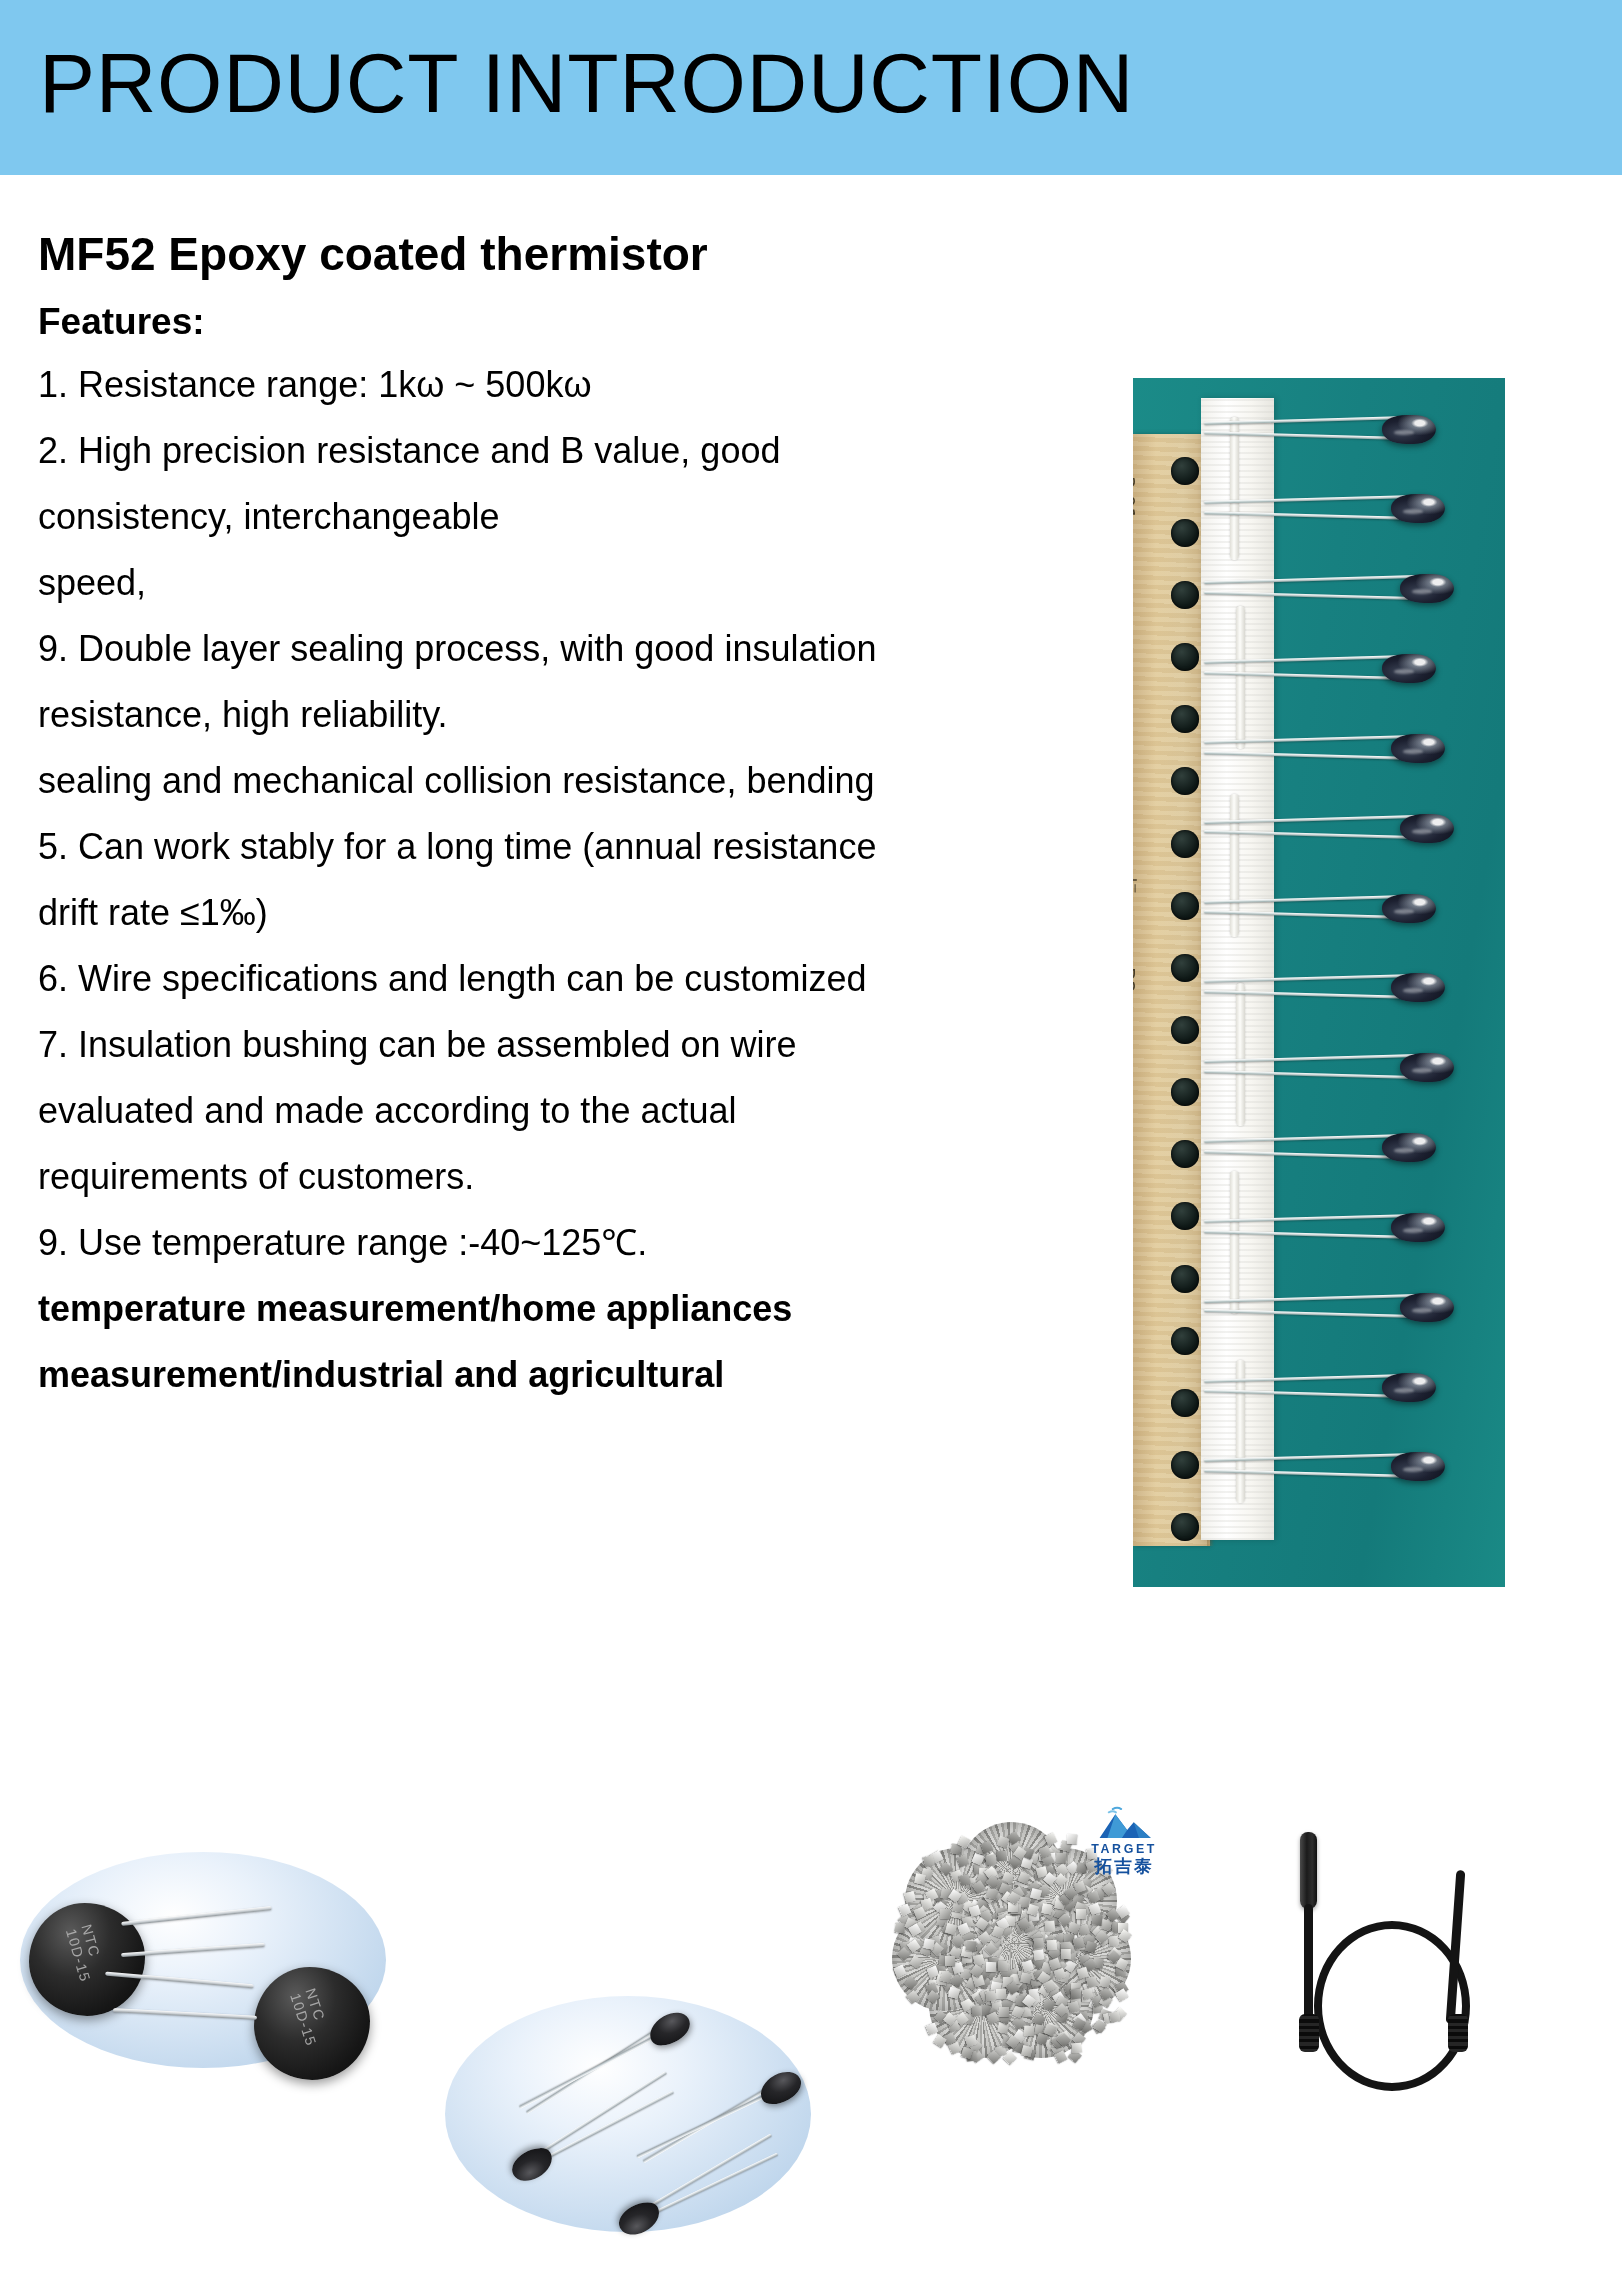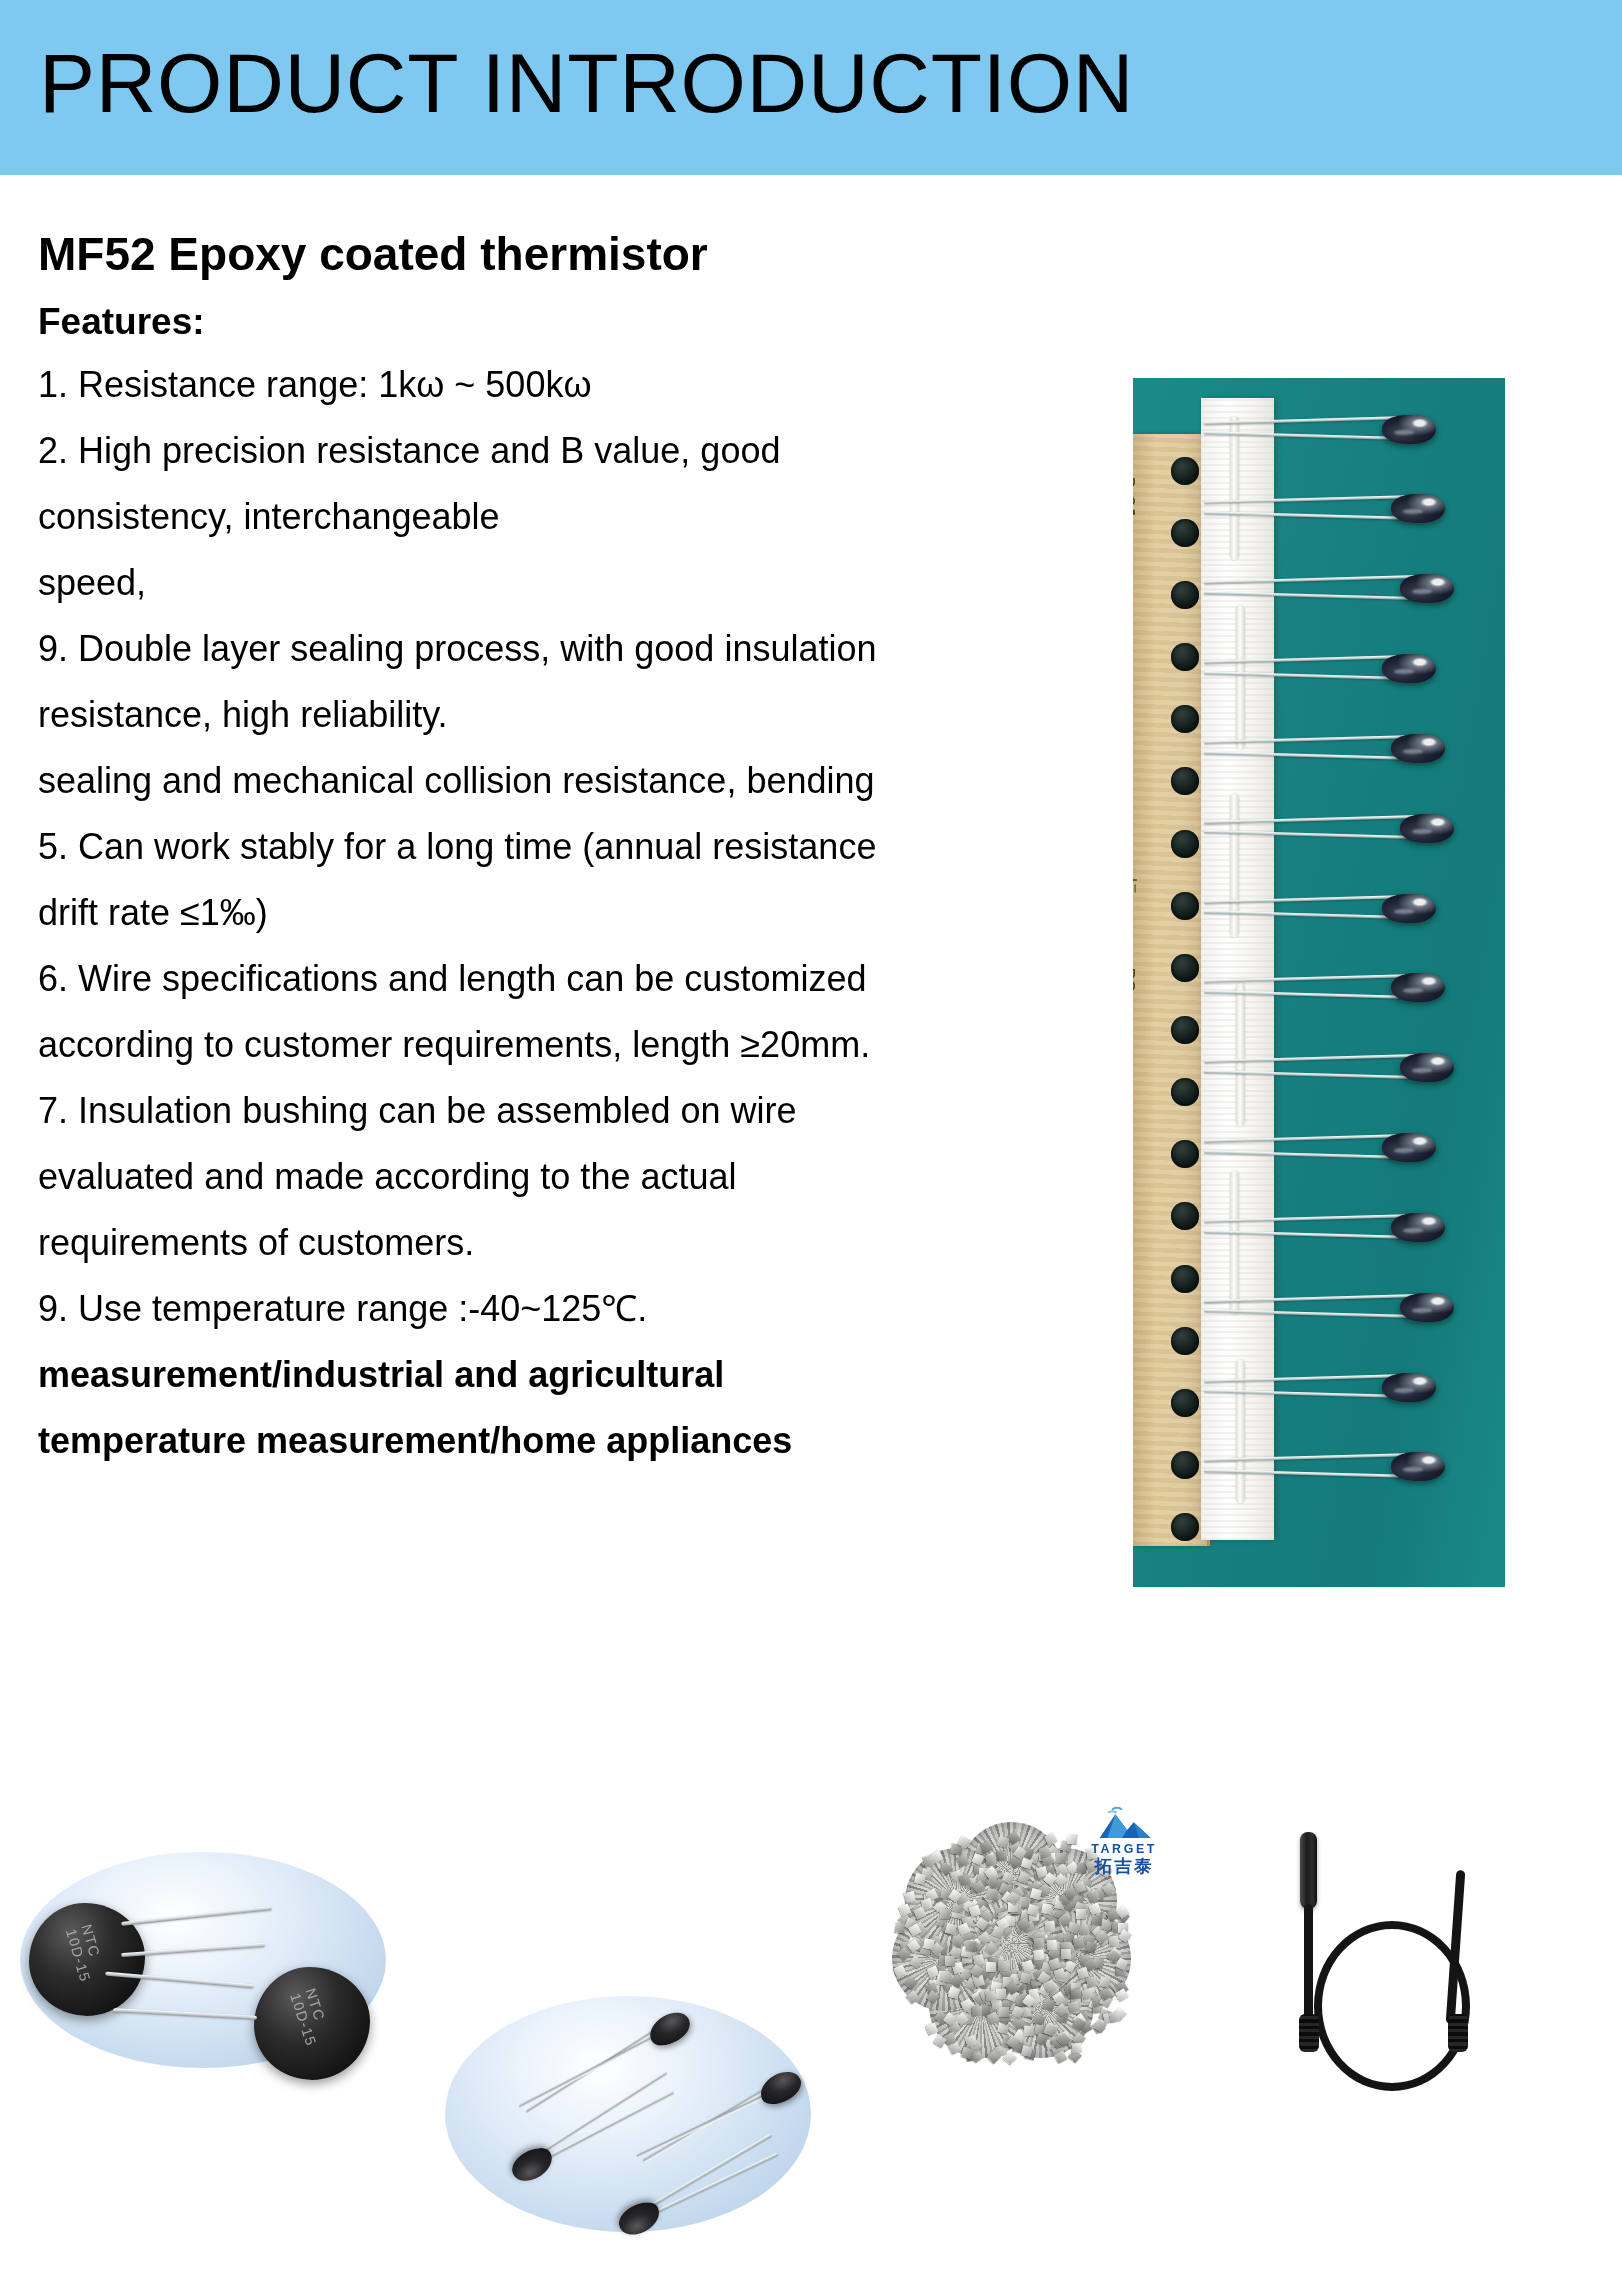--- a/index.html
+++ b/index.html
@@ -333,27 +333,26 @@
         <div class="feature-line">1. Resistance range: 1kω ~ 500kω</div>
         <div class="feature-line">2. High precision resistance and B value, good</div>
         <div class="feature-line">consistency, interchangeable</div>
         <div class="feature-line">speed,</div>
         <div class="feature-line">9. Double layer sealing process, with good insulation</div>
         <div class="feature-line">resistance, high reliability.</div>
         <div class="feature-line">sealing and mechanical collision resistance, bending</div>
         <div class="feature-line">5. Can work stably for a long time (annual resistance</div>
         <div class="feature-line">drift rate ≤1‰)</div>
         <div class="feature-line">6. Wire specifications and length can be customized</div>
-        <div class="feature-line">according to customer requirements, length ≥20mm.</div>
         <div class="feature-line">7. Insulation bushing can be assembled on wire</div>
         <div class="feature-line">evaluated and made according to the actual</div>
         <div class="feature-line">requirements of customers.</div>
         <div class="feature-line">9. Use temperature range :-40~125℃.</div>
+        <div class="feature-line bold">temperature measurement/home appliances</div>
         <div class="feature-line bold">measurement/industrial and agricultural</div>
-        <div class="feature-line bold">temperature measurement/home appliances</div>
       </div>
   </div>
 
   <div id="main-photo">
     <div class="photo-bg"></div>
     <div class="kraft-tape">
       <div class="kraft-edge"></div>
     </div>
     <div id="sprockets">
         <div class="sprocket" style="top: 79px;"></div>

